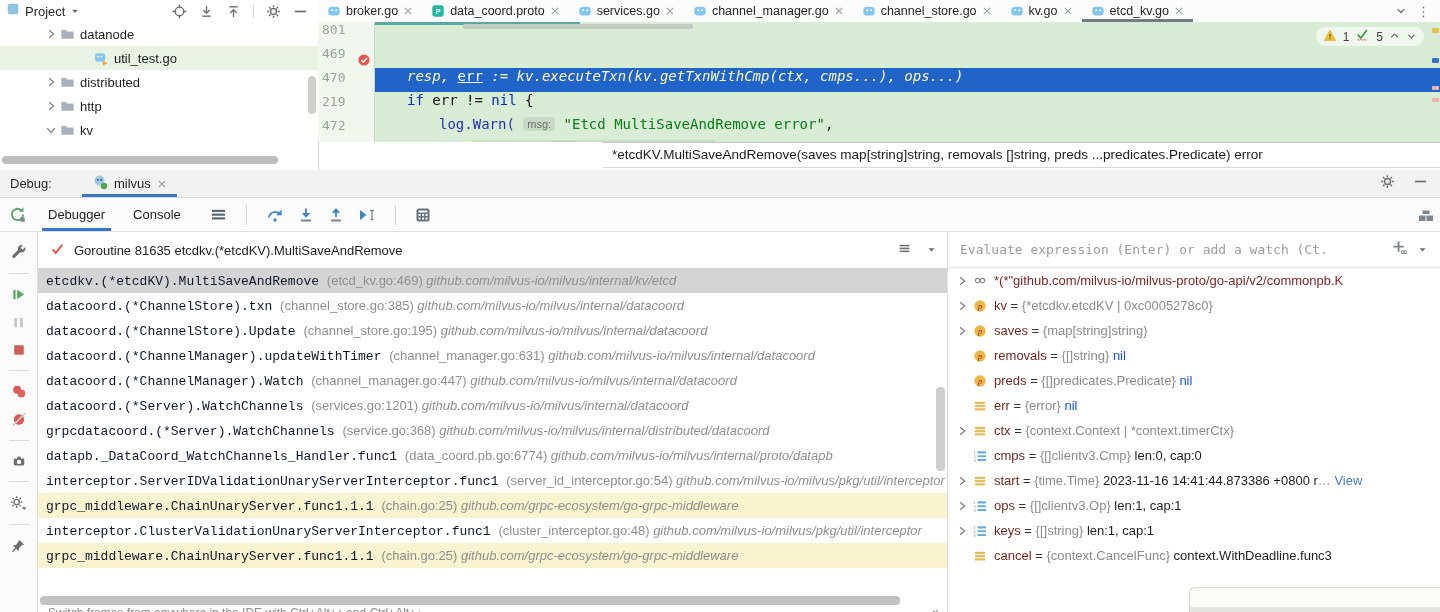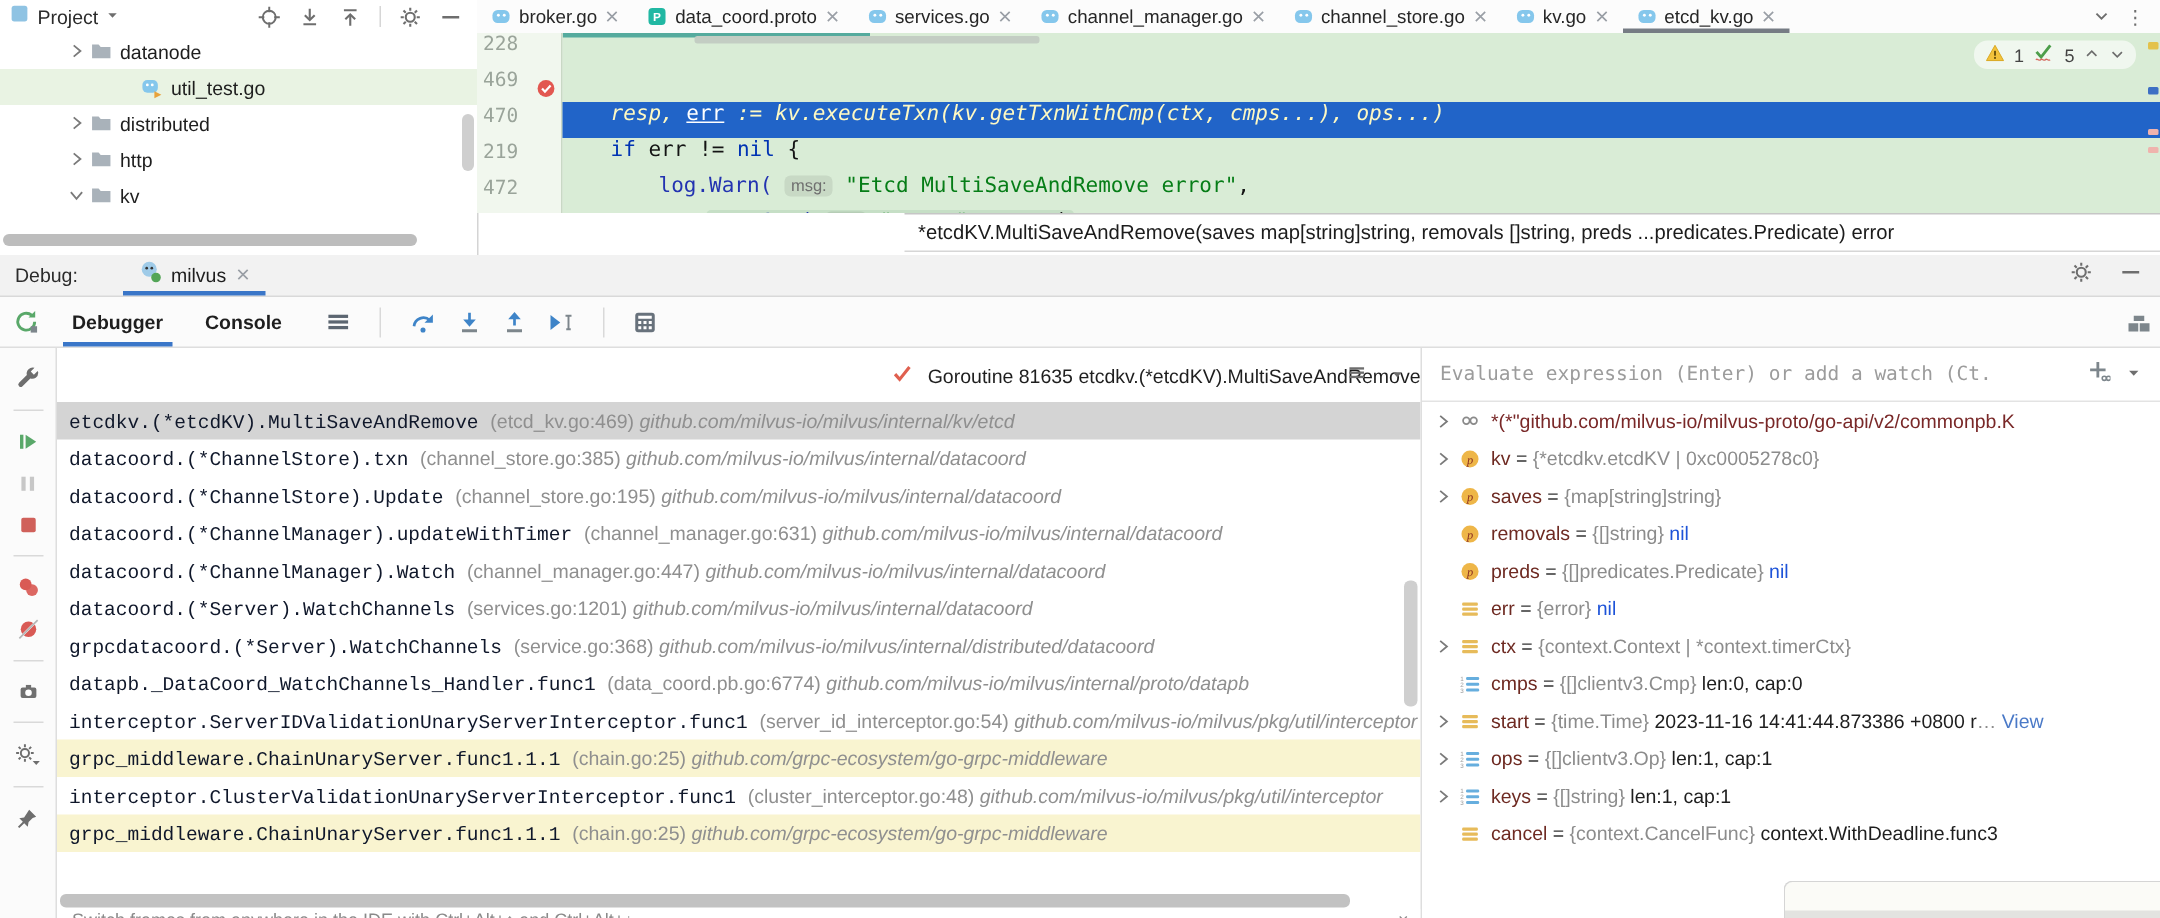--- a/index.html
+++ b/index.html
@@ -60,33 +60,33 @@
   .debug{position:absolute;left:0;top:170px;right:0;bottom:0;background:#fff;}
   .dbg-header{height:28px;background:#f2f2f2;border-bottom:1px solid #d9d9d9;display:flex;align-items:center;box-sizing:border-box;}
   .dbg-label{margin-left:10px;font-size:13px;color:#2b2b2b;}
   .session-tab{margin-left:30px;height:100%;display:flex;align-items:center;gap:6px;padding:0 10px;position:relative;}
   .session-tab::after{content:"";position:absolute;left:0;right:0;bottom:0;height:3px;background:#3a76c8;}
   .session-name{font-size:13px;color:#1e1e1e;}
   .hdr-right{margin-left:auto;display:flex;align-items:center;gap:18px;margin-right:12px;}
 
   .dbg-toolbar{height:34px;background:#fbfbfb;border-bottom:1px solid #dedede;display:flex;align-items:center;box-sizing:border-box;}
   .rerun-btn{margin-left:9px;margin-right:16px;display:flex;}
-  .view-tab{height:100%;display:flex;align-items:center;padding:0 6px;margin-right:16px;font-size:13px;color:#1e1e1e;position:relative;font-weight:bold;}
+  .view-tab{height:100%;display:flex;align-items:center;padding:0 6px;margin-right:16px;font-size:13px;color:#1e1e1e;position:relative;}
   .view-tab.selected::after{content:"";position:absolute;left:0;right:0;bottom:0;height:3px;background:#3a76c8;}
   .tb-sep{width:1px;height:20px;background:#d9d9d9;margin:0 12px;}
   .tb-ic{display:flex;margin:0 7px;}
   .tb-right{margin-left:auto;margin-right:6px;display:flex;}
 
   .dbg-body{position:absolute;left:0;top:62px;right:0;bottom:0;display:flex;}
   .left-strip{width:38px;background:#fbfbfb;border-right:1px solid #dedede;display:flex;flex-direction:column;
               align-items:center;padding-top:12px;gap:13px;box-sizing:border-box;}
   .ls-sep{width:20px;height:1px;background:#d9d9d9;}
 
   .frames{width:909px;position:relative;border-right:1px solid #dedede;overflow:hidden;background:#fff;}
-  .frames-header{height:36px;display:flex;align-items:center;padding-left:12px;gap:9px;font-size:13px;color:#1e1e1e;justify-content:flex-end;}
+  .frames-header{height:36px;display:flex;align-items:center;padding-left:12px;gap:9px;font-size:13px;color:#1e1e1e;}
   .fh-icons{position:absolute;right:10px;top:10px;display:flex;gap:14px;align-items:center;}
   .frame-row{height:25px;line-height:25px;padding-left:8px;font-size:13px;white-space:nowrap;overflow:hidden;}
   .frame-row.selected{background:#d4d4d4;}
   .frame-row.lib{background:#f9f4d0;}
   .f-name{color:#0f172a;font-family:Liberation Mono, monospace;} .f-loc{color:#8f8f8f;} .f-pkg{color:#8f8f8f;font-style:italic;}
   .frames-vscroll{position:absolute;right:2px;top:155px;width:9px;height:84px;background:#cfcfcf;border-radius:4px;}
   .frames-hscroll{position:absolute;left:2px;bottom:7px;width:860px;height:9px;background:#c2c2c2;border-radius:4px;}
   .hint{position:absolute;left:0;right:0;bottom:-12px;height:18px;background:#fff;color:#8a8a8a;
         font-size:12px;padding-left:10px;display:flex;justify-content:space-between;padding-right:8px;}
 
@@ -345,21 +345,21 @@
               </svg>
             </span>
             <span class="kebab">⋮</span>
           </div>
         </div>
       <div class="code">
         <div class="strip-teal"></div>
         <div class="strip-gray"></div>
         <div class="gutter" id="gutter">
             <div class="gut-row" style="top: 0px;">
-              <span class="lnum">228</span>
+              <span class="lnum">801</span>
             </div>
             <div class="gut-row" style="top: 24px;">
               <span class="lnum">469</span>
               <span class="bp"><svg width="14" height="14" viewBox="0 0 16 16">
                   <circle cx="8" cy="8" r="6.4" fill="#e25750"></circle>
                   <path d="M5 8l2.2 2.4 4.3-4.6" fill="none" stroke="#fff" stroke-width="1.7"></path>
                 </svg></span>
             </div>
             <div class="gut-row" style="top: 48px;">
               <span class="lnum">470</span>

